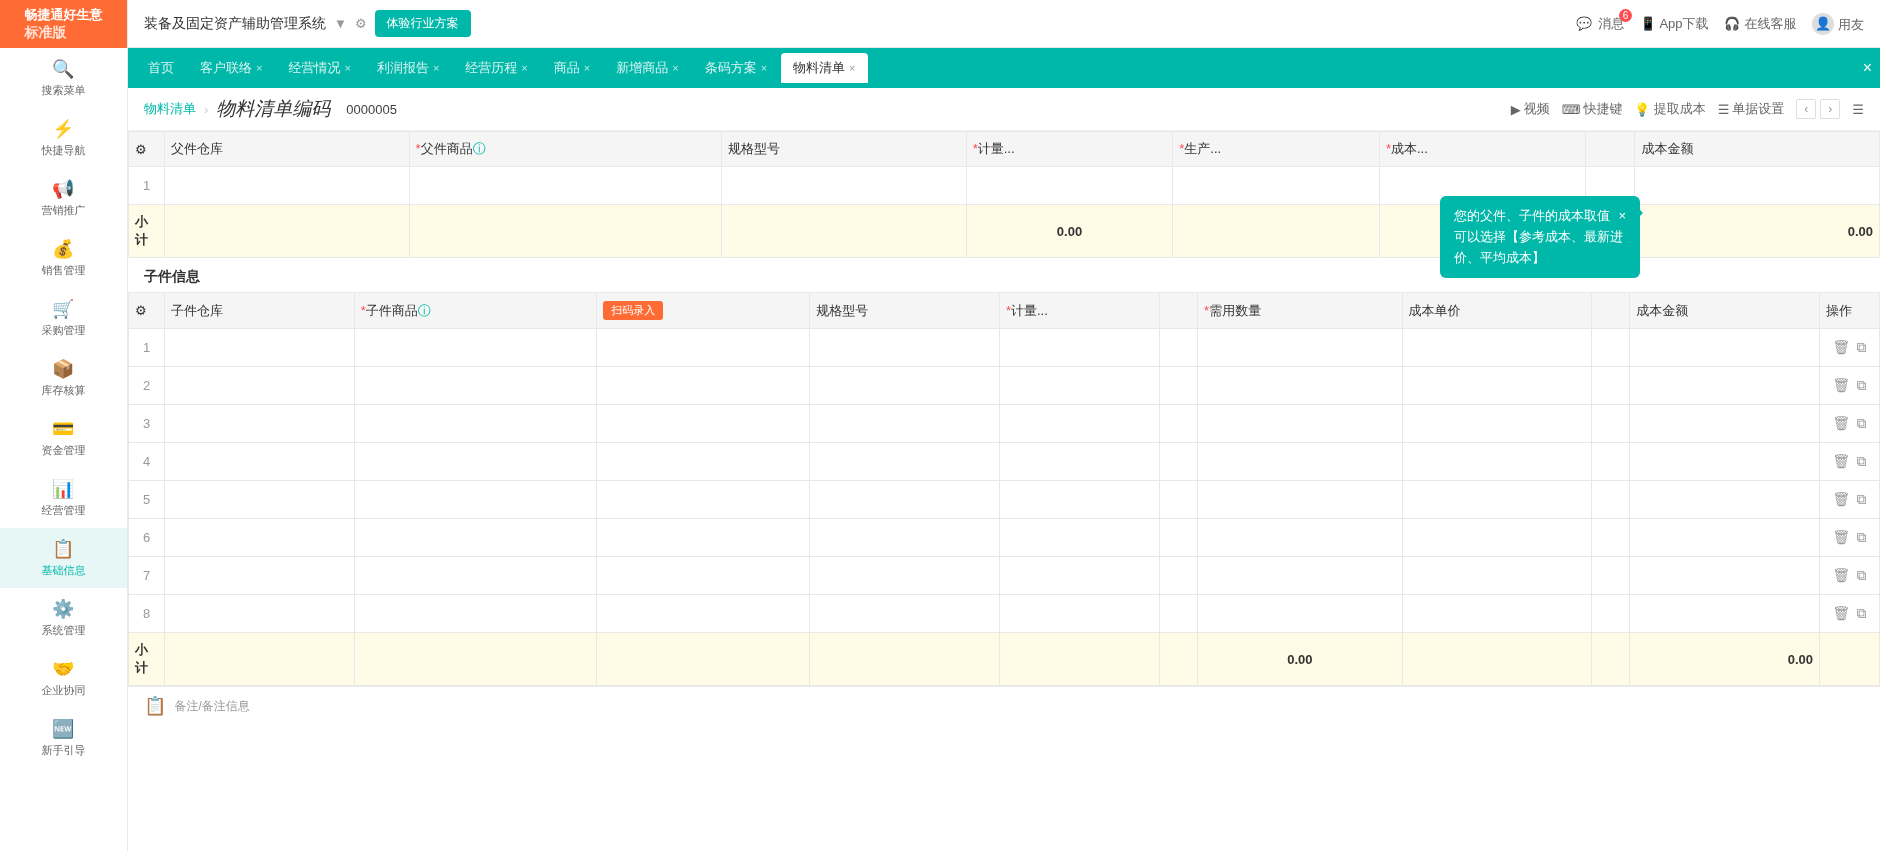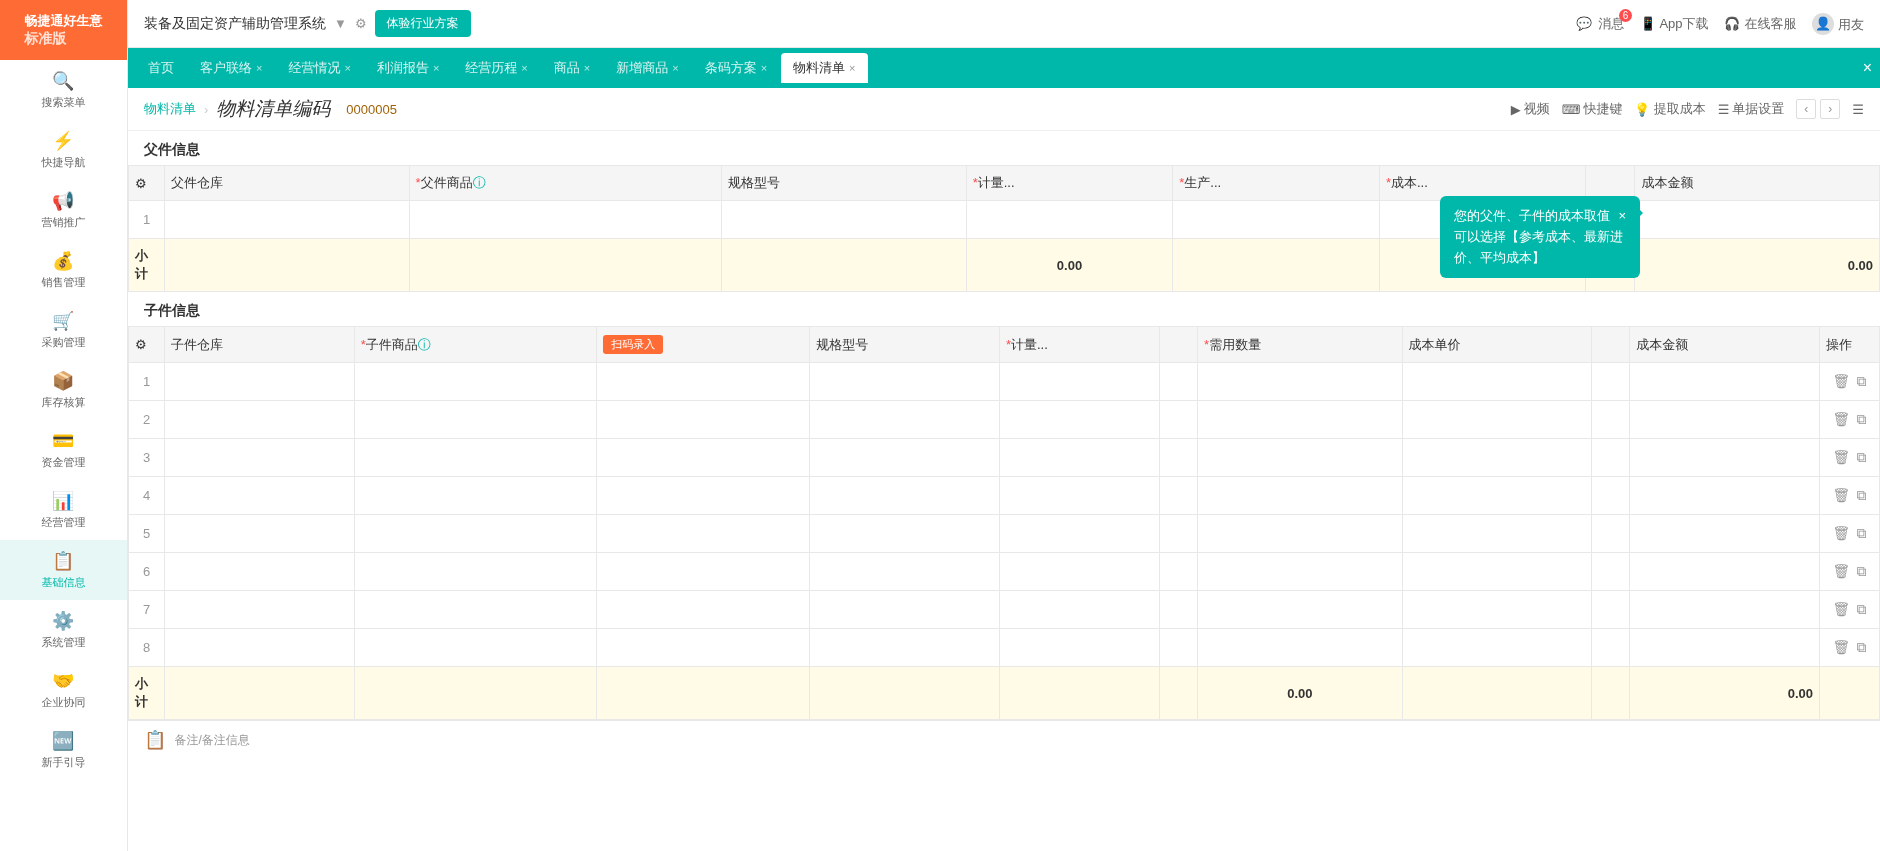--- a/index.html
+++ b/index.html
@@ -9,21 +9,21 @@
     .sidebar {
       width: 128px;
       background: #fff;
       display: flex;
       flex-direction: column;
       border-right: 1px solid #e8e8e8;
       flex-shrink: 0;
     }
     .sidebar-logo {
       background: #ff6b35;
-      height: 60px;
+      height: 48px;
       display: flex;
       align-items: center;
       justify-content: center;
       color: white;
       font-size: 14px;
       font-weight: bold;
       padding: 0 8px;
     }
     .sidebar-logo-inner {
       display: flex;
@@ -126,21 +126,21 @@
     .breadcrumb-bar {
       display: flex;
       align-items: center;
       padding: 8px 16px;
       border-bottom: 1px solid #f0f0f0;
       gap: 8px;
     }
     .breadcrumb-item { color: #00b8a9; cursor: pointer; font-size: 13px; }
     .breadcrumb-sep { color: #ccc; }
     .breadcrumb-current { color: #333; font-size: 19px; font-style: italic; }
-    .form-code { color: #a16207; font-size: 13px; }
+    .form-code { color: #404040; font-size: 13px; }
 
     .toolbar-right {
       margin-left: auto;
       display: flex;
       align-items: center;
       gap: 12px;
       color: #666;
       font-size: 12px;
     }
     .toolbar-right span { cursor: pointer; display: flex; align-items: center; gap: 3px; }
@@ -403,21 +403,20 @@
         </div>
         <span>☰</span>
       </div>
     </div>
 
     <div class="tooltip-box">
       <span class="tooltip-close">×</span>
       <span>您的父件、子件的成本取值可以选择【参考成本、最新进价、平均成本】</span>
     </div>
 
-    <div class="section-title">父件信息</div>
 
     <div style="padding: 0 0 0 0;">
       <table class="data-table">
         <thead>
           <tr>
             <th class="col-settings">
               <span>⚙</span>
             </th>
             <th>父件仓库</th>
             <th><span class="required-star">*</span>父件商品<span style="color:#00b8a9;">ⓘ</span></th>

